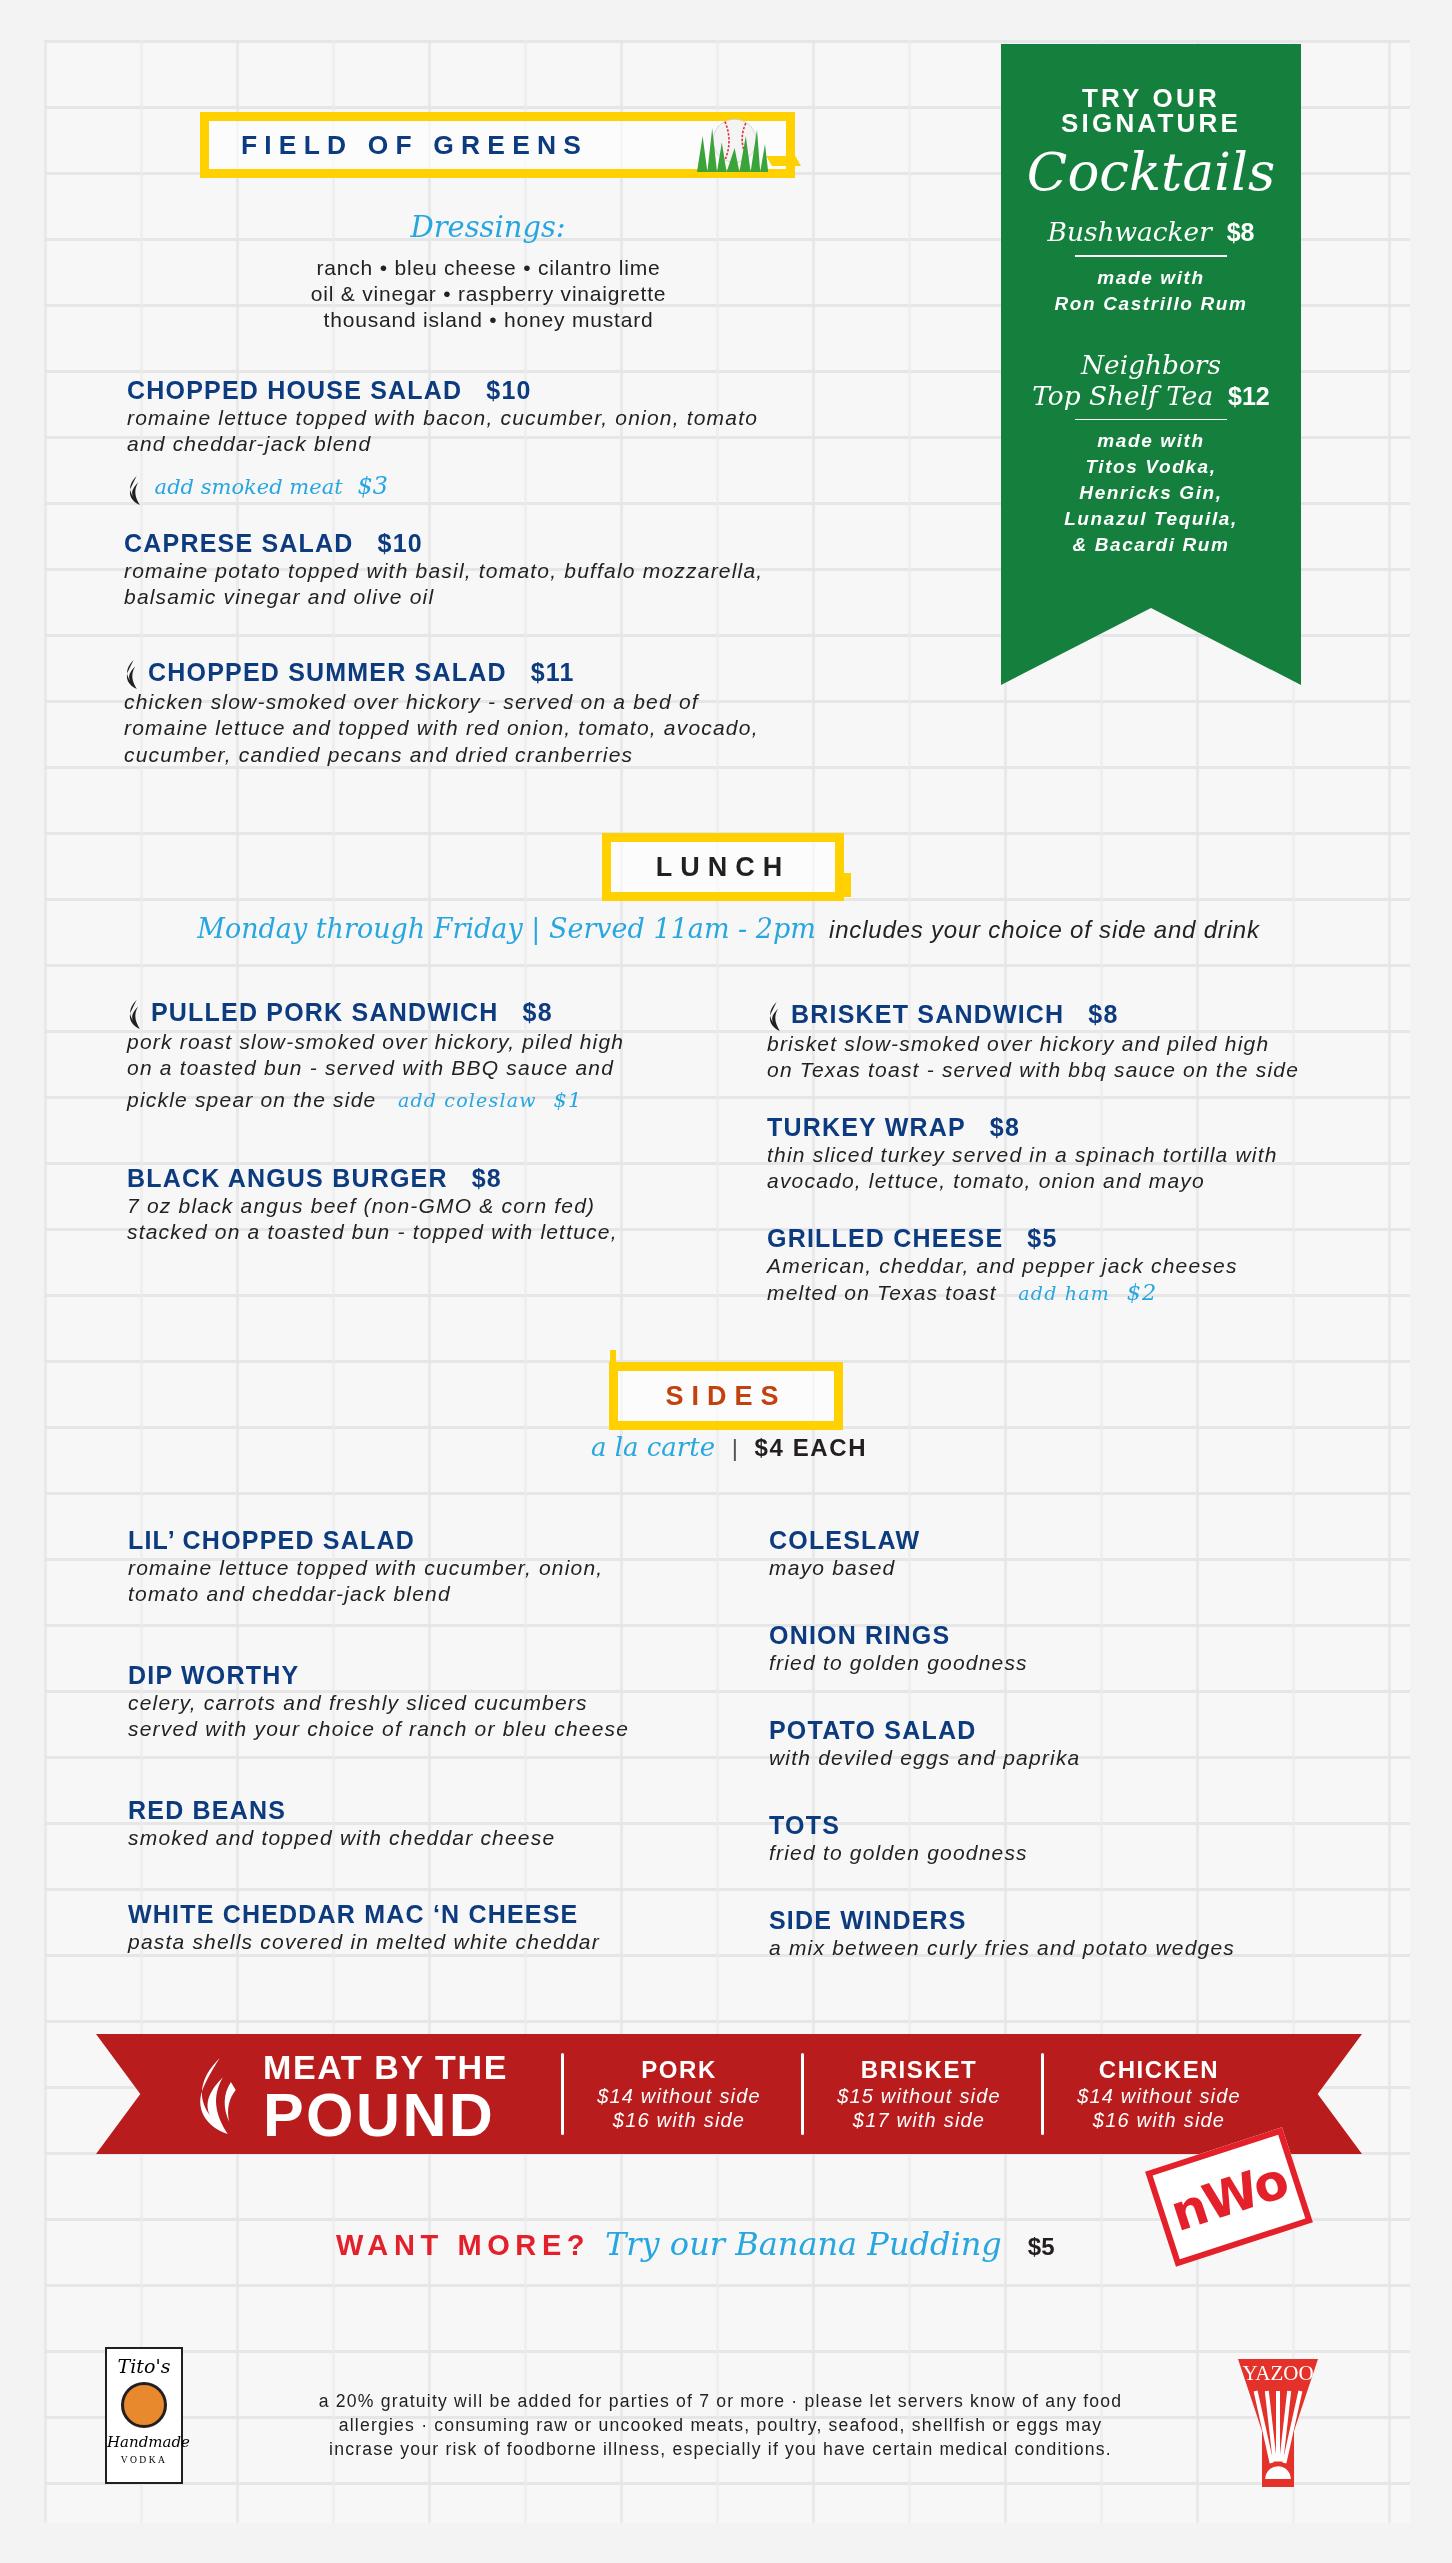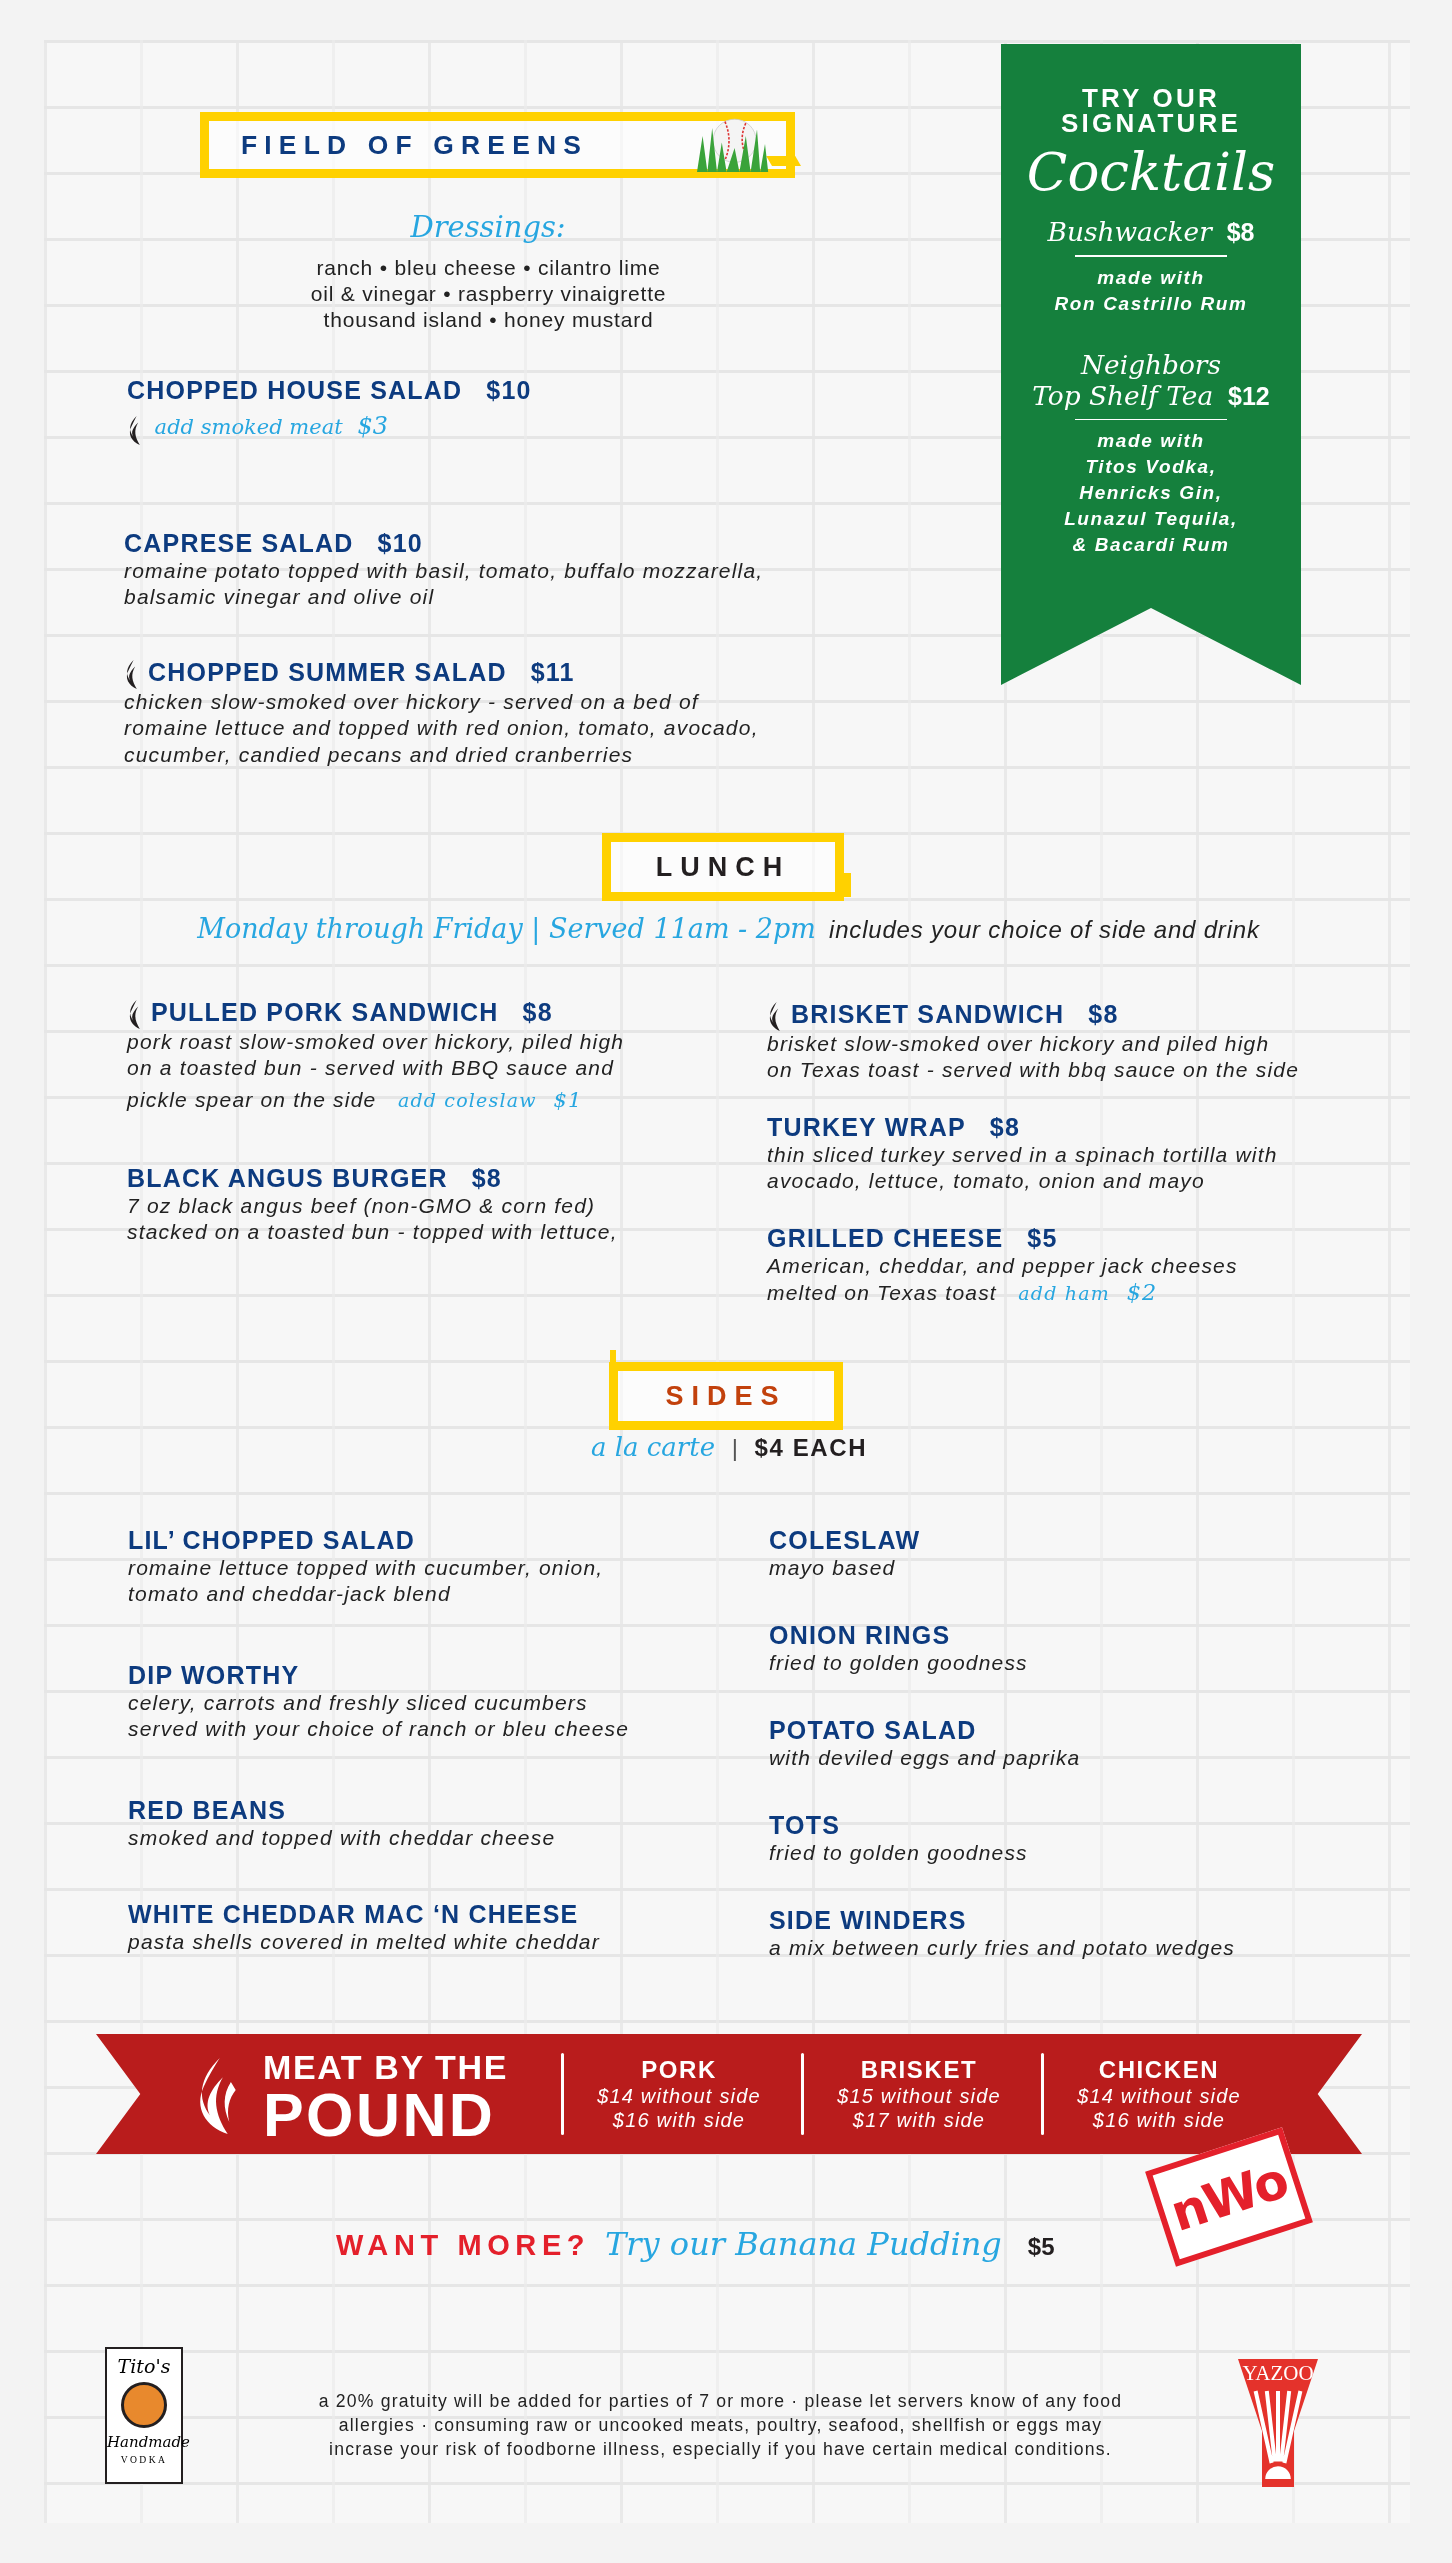--- a/index.html
+++ b/index.html
@@ -79,21 +79,25 @@
 
 <div class="abs script" style="left:368px;top:210px;width:240px;text-align:center;font-size:29px;">Dressings:</div>
 <div class="abs" style="left:240px;top:255px;width:497px;text-align:center;font-size:21px;color:#222;line-height:26px;letter-spacing:0.8px;">
   <div>ranch • bleu cheese • cilantro lime</div>
   <div>oil &amp; vinegar • raspberry vinaigrette</div>
   <div>thousand island • honey mustard</div>
 </div>
 
 <div class="abs" style="left:127px;top:376px;width:753px;">
   <div class="item-title"><span>CHOPPED HOUSE SALAD</span><span class="price">$10</span></div>
-  <div style="margin-top:7px;">
+  <div class="item-desc">
+    <div>romaine lettuce topped with bacon, cucumber, onion, tomato</div>
+    <div>and cheddar-jack blend</div>
+  </div>
+  <div style="margin-top:14px;">
     <span class="flame"><svg width="17.6" height="29" viewBox="0 0 22 36">
           <path d="M12 0 C2 10 2 18 8 26 C4 20 8 14 14 8 C8 18 10 26 16 36 C6 32 0 22 6 12 C8 8 10 4 12 0Z" fill="#231f20"></path>
         </svg></span>
     <span class="script" style="font-size:21px;">add smoked meat</span>
     <span class="script" style="font-size:24px;margin-left:11.2px;">$3</span>
   </div>
 </div>
 
 <div class="abs" style="left:124px;top:529px;width:753px;">
   <div class="item-title"><span>CAPRESE SALAD</span><span class="price">$10</span></div>

